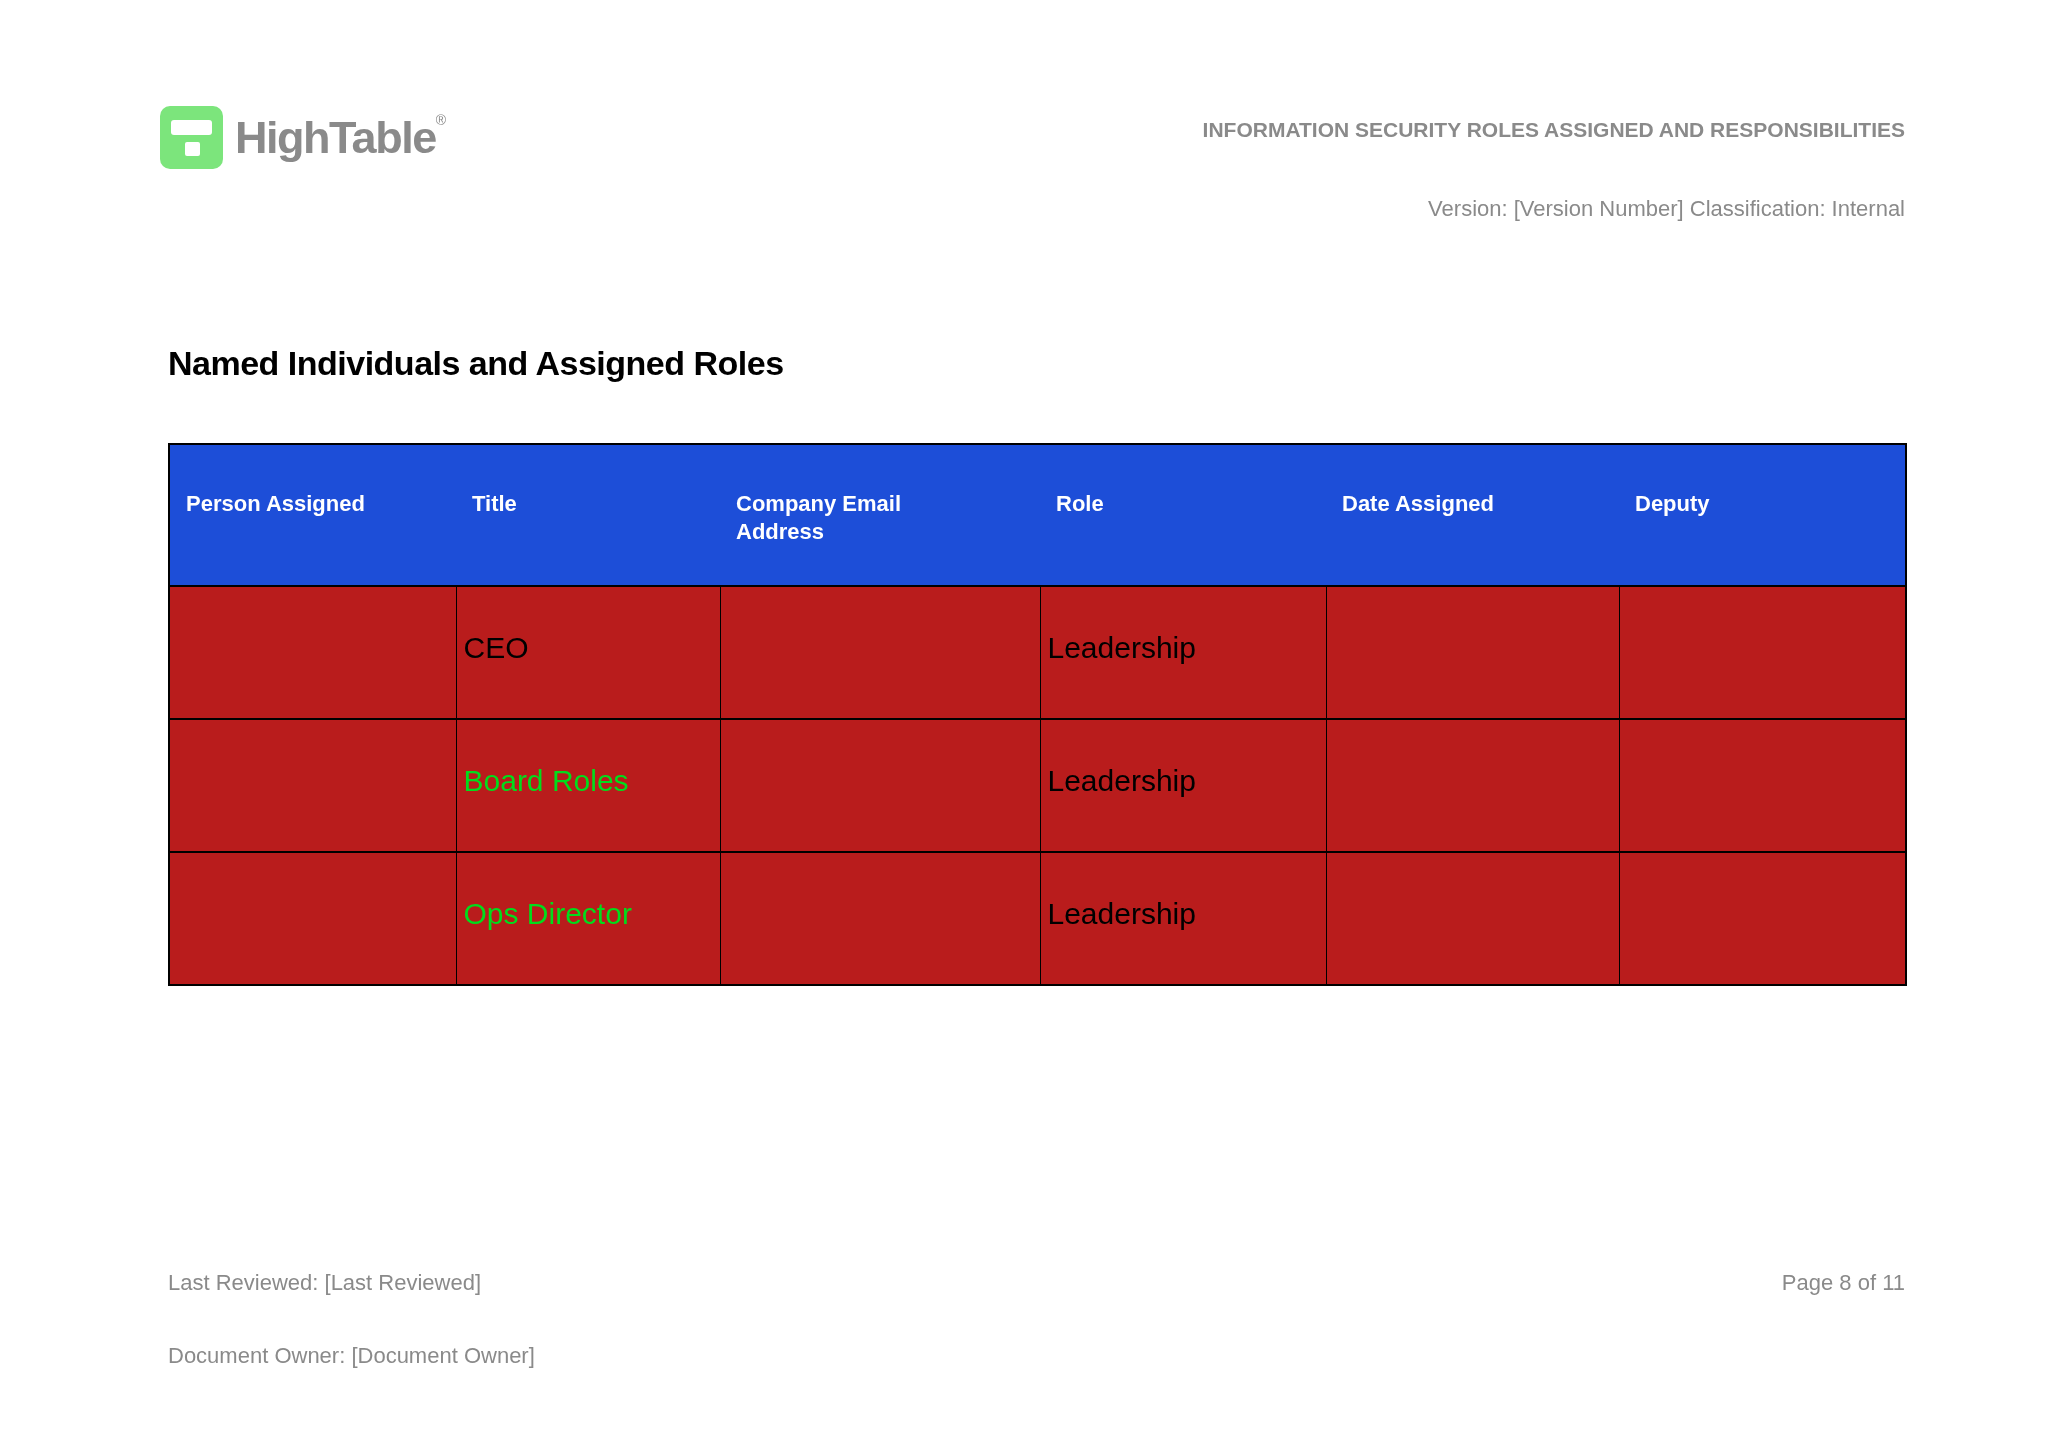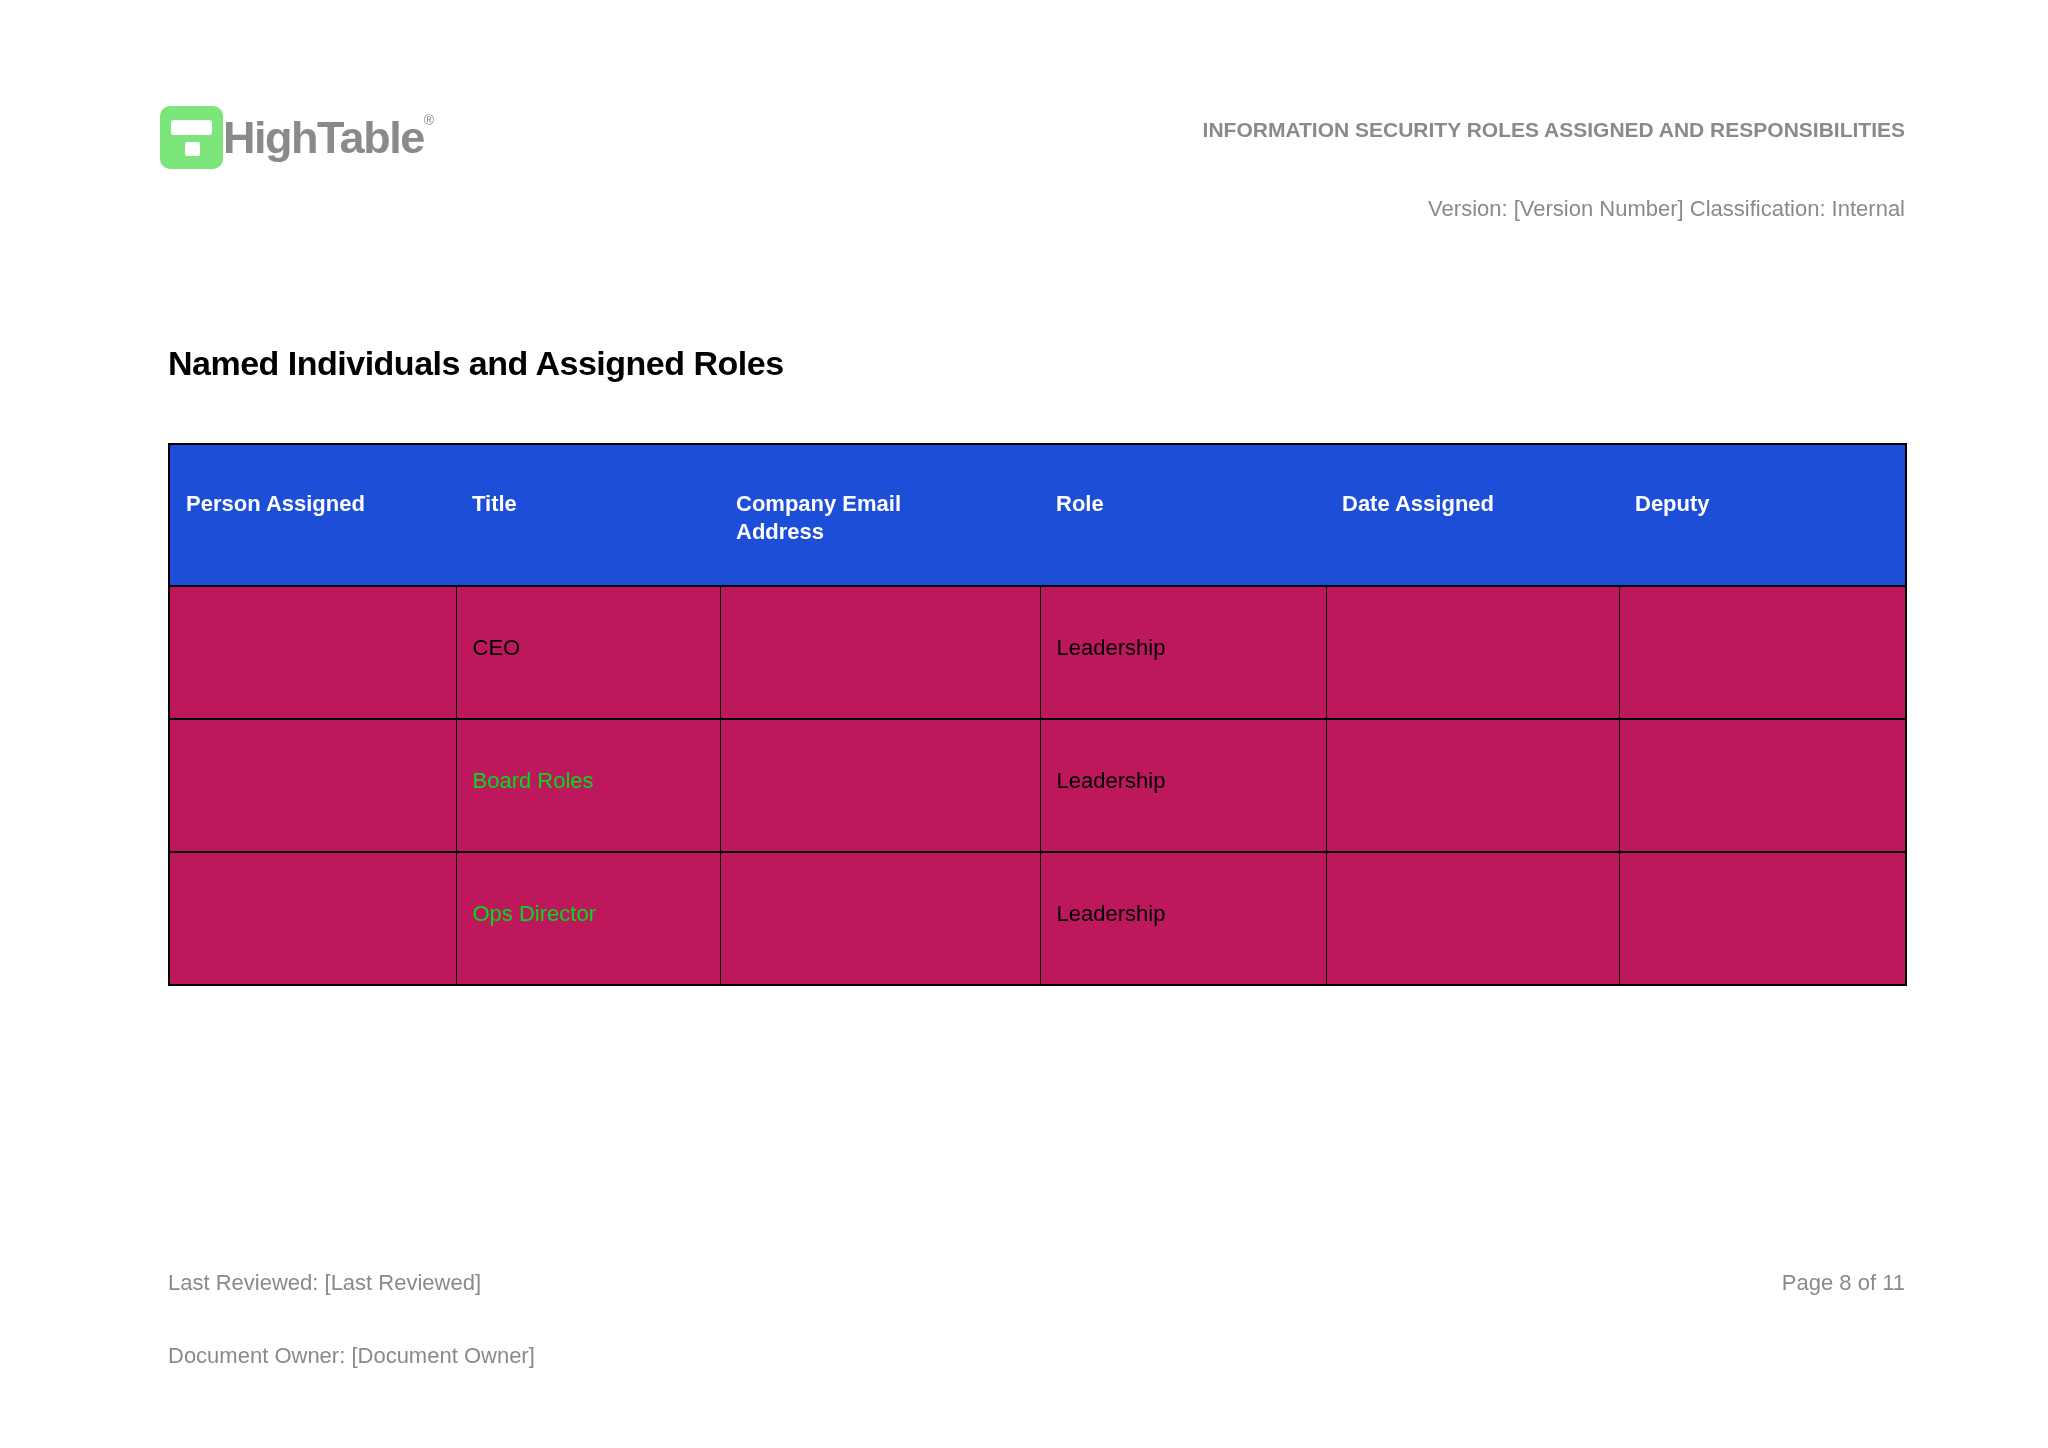--- a/index.html
+++ b/index.html
@@ -13,20 +13,21 @@
     overflow: hidden;
   }
 
   
   .brand {
     position: absolute;
     left: 160px;
     top: 106px;
     display: flex;
     align-items: center;
+    gap: 12px;
   }
   .logo-mark {
     position: relative;
     width: 63px;
     height: 63px;
     border-radius: 10px;
     background: var(--logo-green, #7ce57c);
   }
   .logo-mark .bar {
     position: absolute;
@@ -111,25 +112,25 @@
   }
   table.roles th .wrap-narrow {
     display: inline-block;
     max-width: 175px;
   }
   table.roles td {
     height: 133px;
     border: 1px solid #000000;
     border-top-width: 2px;
     border-bottom-width: 2px;
-    font-size: 22px;
+    font-size: 30px;
     color: #000000;
     vertical-align: middle;
-    padding: 0 14px 10px 16px;
-    background: #be185d;
+    padding: 0 14px 10px 7px;
+    background: #b91c1c;
   }
   table.roles { border: 2px solid #000000; }
 
   
   .footer-left-1 {
     position: absolute;
     left: 168px;
     top: 1270px;
     font-size: 22px;
     color: #8a8a8a;

